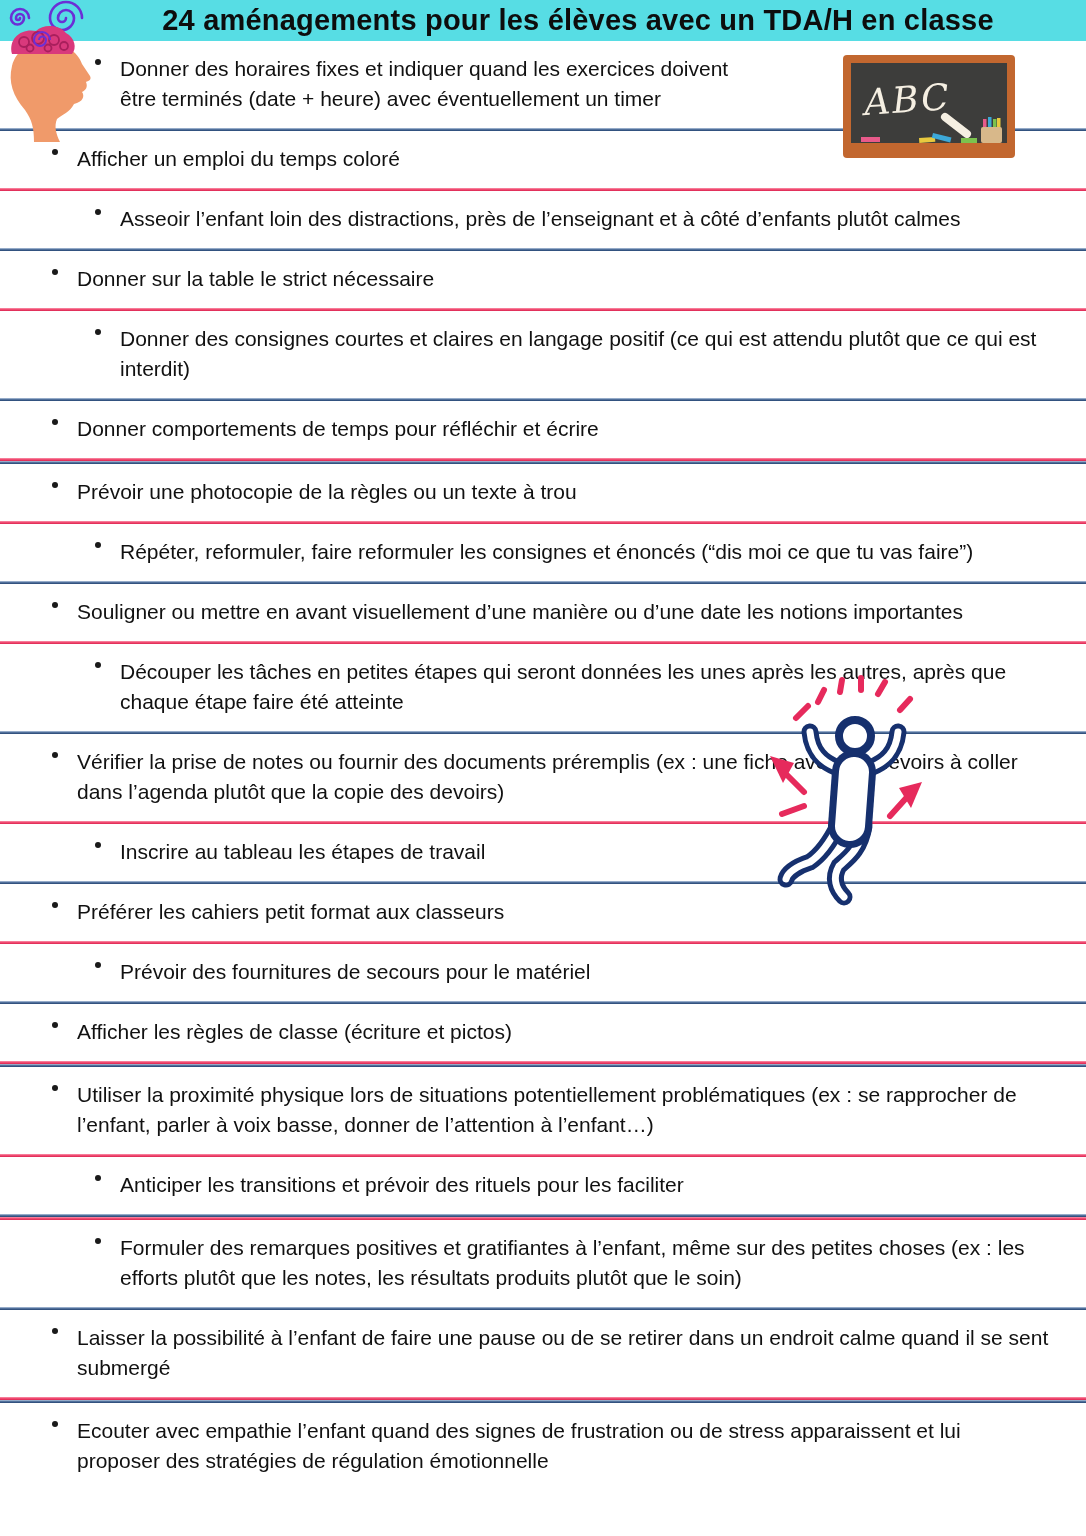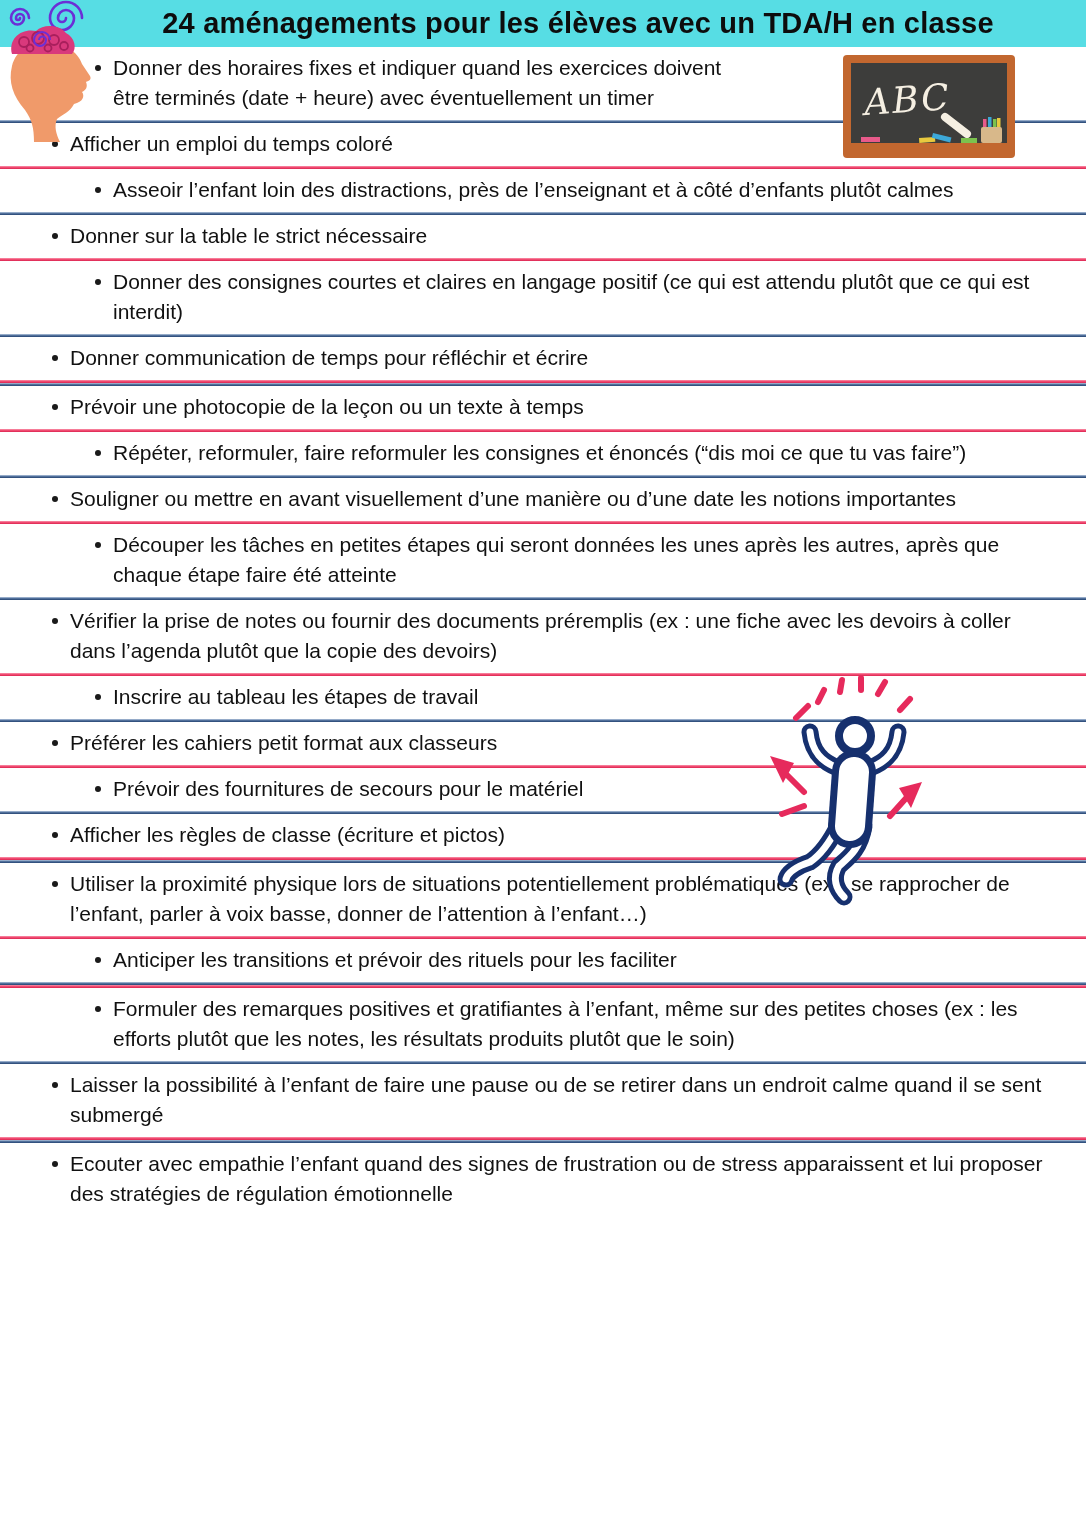--- a/index.html
+++ b/index.html
@@ -4,38 +4,38 @@
 <style>
   html,body{margin:0;padding:0;}
   body{
     width:1086px;height:1536px;position:relative;overflow:hidden;
     background:#ffffff;
     font-family:"Liberation Sans", sans-serif;
     color:#111;
   }
   
   .band{
-    height:47px;background:var(--band);
+    height:41px;background:var(--band);
     display:flex;align-items:center;justify-content:center;
     padding-left:70px;
   }
   .band h1{
     margin:0;font-size:29px;font-weight:bold;color:#0d0d0d;letter-spacing:.2px;
   }
   
   .list{position:relative;}
   .item{position:relative;padding:6px 30px 7px 70px;font-size:21px;line-height:30px;}
   .item.lvl1{padding-left:113px;}
   .item.narrow{padding-right:340px;}
   .item::before{
     content:"";position:absolute;top:18px;width:6px;height:6px;border-radius:50%;
     background:#1a1a1a;left:52px;
   }
   .item.lvl1::before{left:95px;}
-  .txt{margin:0;}
+  .txt{margin:7px;}
   .divider{height:3px;width:100%;}
   .divider.navy{background:linear-gradient(180deg,var(--line_navy_light) 0%,var(--line_navy) 60%,#2c4a76 100%);}
   .divider.crimson{background:linear-gradient(180deg,var(--line_red_light) 0%,var(--line_red) 60%,#d92a55 100%);}
   
   .deco{position:absolute;z-index:5;}
   #head-deco{left:0;top:0;}
   #board-deco{left:843px;top:55px;}
   #figure-deco{left:758px;top:666px;}
 </style>
 </head>
@@ -65,28 +65,28 @@
     <p class="txt">Donner sur la table le strict nécessaire</p>
   </div>
   <div class="divider crimson"></div>
 
   <div class="item lvl1">
     <p class="txt">Donner des consignes courtes et claires en langage positif (ce qui est attendu plutôt que ce qui est interdit)</p>
   </div>
   <div class="divider navy"></div>
 
   <div class="item lvl0">
-    <p class="txt">Donner communication de temps pour réfléchir et écrire</p>
-  </div>
-  <div class="divider crimson"></div>
-
-  <div class="divider navy"></div>
-
-  <div class="item lvl0">
-    <p class="txt">Prévoir une photocopie de la leçon ou un texte à temps</p>
+    <p class="txt">Donner comportements de temps pour réfléchir et écrire</p>
+  </div>
+  <div class="divider crimson"></div>
+
+  <div class="divider navy"></div>
+
+  <div class="item lvl0">
+    <p class="txt">Prévoir une photocopie de la règles ou un texte à trou</p>
   </div>
   <div class="divider crimson"></div>
 
   <div class="item lvl1">
     <p class="txt">Répéter, reformuler, faire reformuler les consignes et énoncés (“dis moi ce que tu vas faire”)</p>
   </div>
   <div class="divider navy"></div>
 
   <div class="item lvl0">
     <p class="txt">Souligner ou mettre en avant visuellement d’une manière ou d’une date les notions importantes</p>

